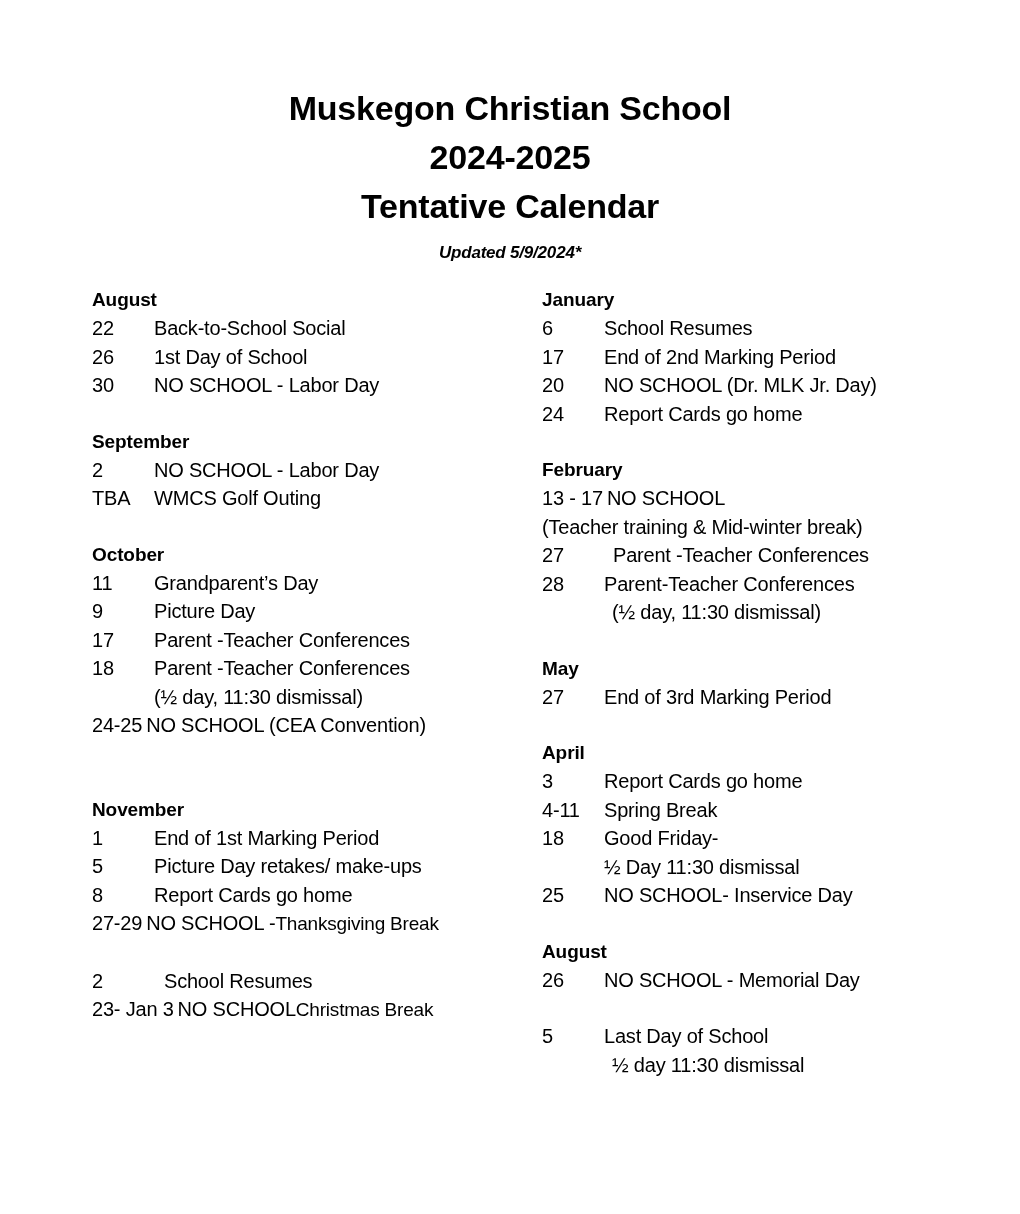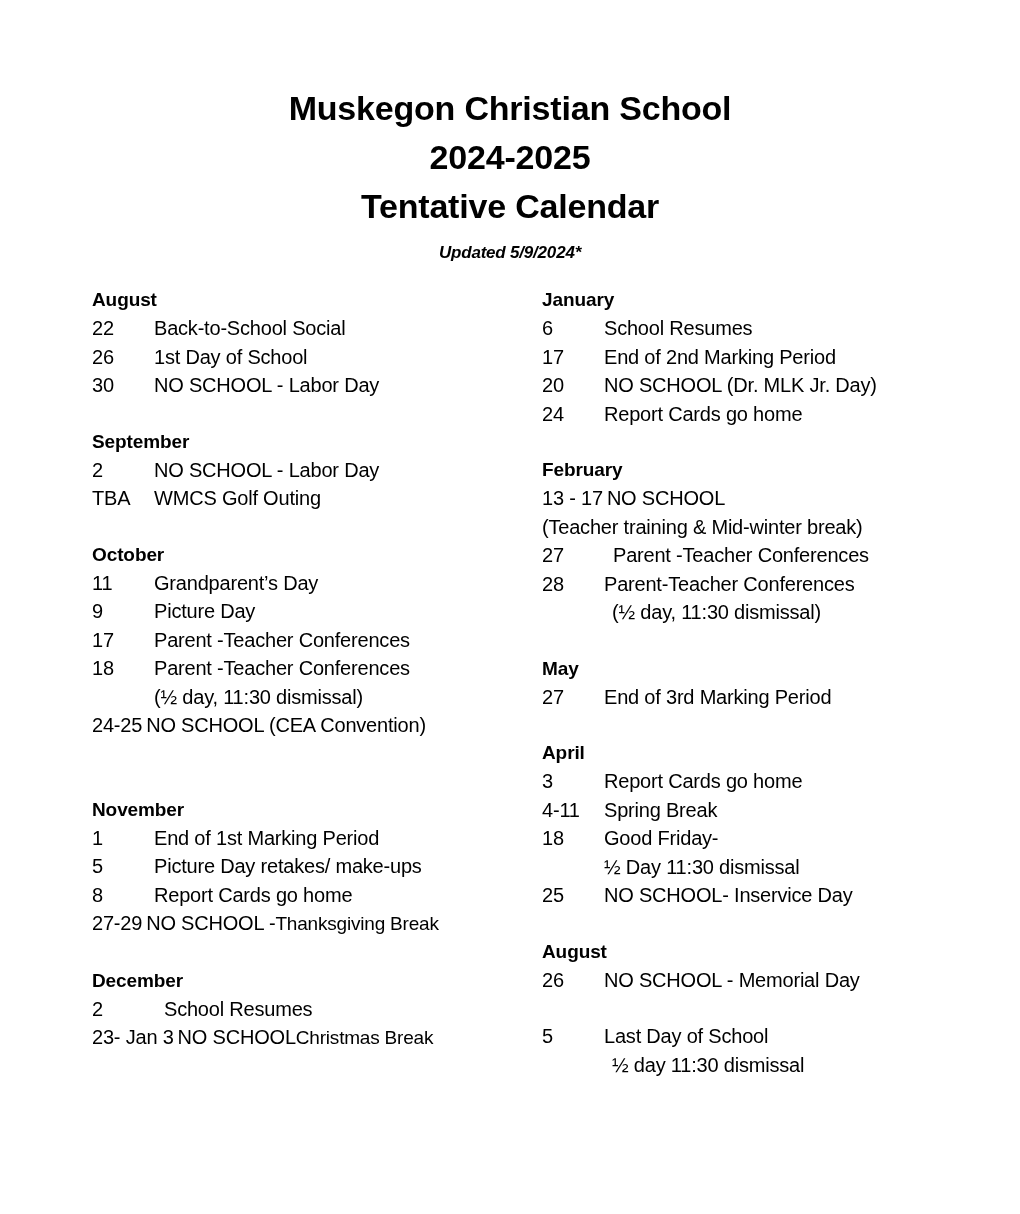--- a/index.html
+++ b/index.html
@@ -183,21 +183,20 @@
       <div class="entry wide">
         <span class="date">27-29</span>
         <span class="label">NO SCHOOL - </span>
         <span class="small-note">Thanksgiving Break</span>
       </div>
     </div>
 
     <div class="gap-sm"></div>
 
     <div class="month-block">
-      <div class="month-name">December</div>
       <div class="entry dec-indent">
         <span class="date">2</span>
         <span class="label">School Resumes</span>
       </div>
       <div class="entry wide">
         <span class="date">23- Jan 3</span>
         <span class="label">NO SCHOOL </span>
         <span class="small-note">Christmas Break</span>
       </div>
     </div>

